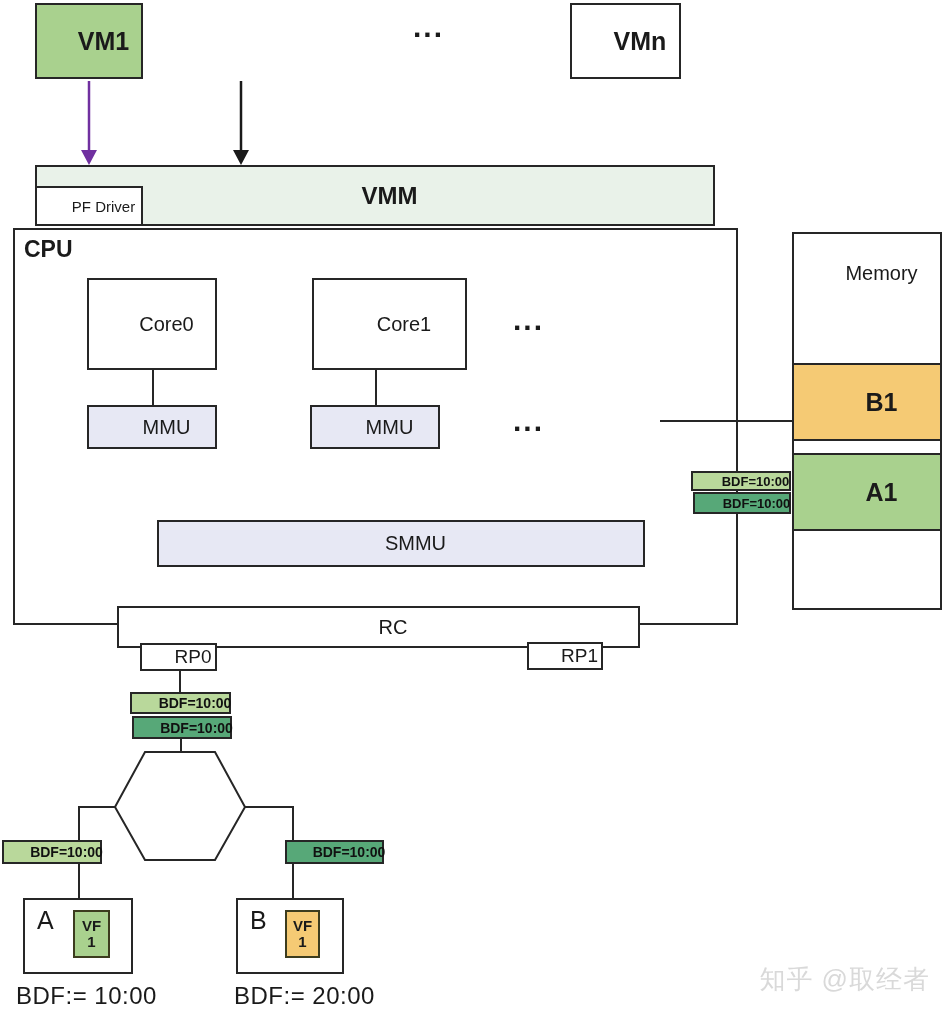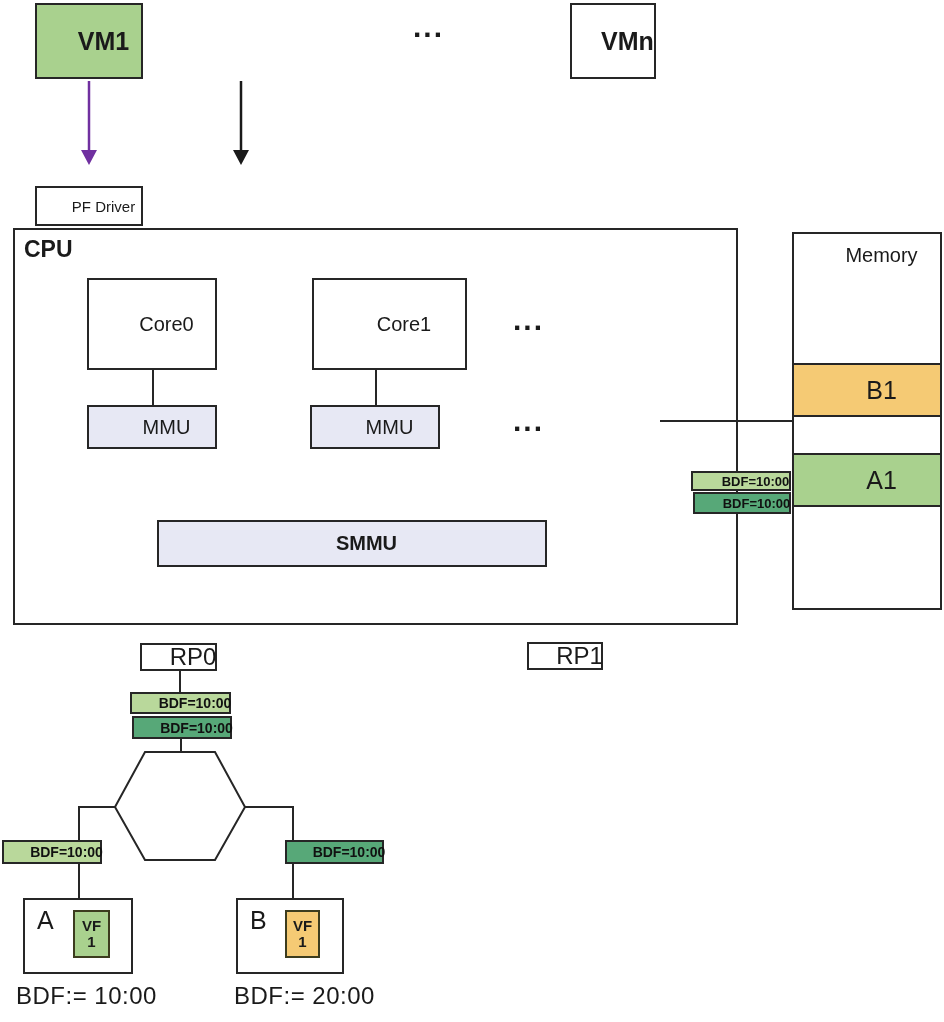--- a/index.html
+++ b/index.html
@@ -17,26 +17,26 @@
   .nofill{background:transparent;}
   .lbl{white-space:nowrap;}
   .vm{width:108px;height:76px;font-size:25px;font-weight:700;}
   .ellipsis{position:absolute;font-size:30px;font-weight:700;letter-spacing:2px;color:#1a1a1a;}
   .vmm{left:35px;top:165px;width:680px;height:61px;background:var(--vmm-bg);font-size:24px;font-weight:700;}
   .pf{left:35px;top:186px;width:108px;height:40px;font-size:15px;}
   .cpu{left:13px;top:228px;width:725px;height:397px;background:transparent;align-items:flex-start;justify-content:flex-start;}
   .cpu-lbl{position:absolute;left:24px;top:236px;font-size:23px;font-weight:700;}
   .core{width:130px;height:92px;font-size:20px;}
   .mmu{width:130px;height:44px;background:var(--mmu-bg);font-size:20px;}
-  .smmu{left:157px;top:520px;width:390px;height:47px;background:var(--mmu-bg);font-size:20px;font-weight:bold;}
+  .smmu{left:157px;top:520px;width:488px;height:47px;background:var(--mmu-bg);font-size:20px;}
   .rc{left:117px;top:606px;width:523px;height:42px;font-size:20px;}
-  .rp{height:28px;font-size:24px;}
+  .rp{height:28px;font-size:19px;}
   .memory{left:792px;top:232px;width:150px;height:378px;align-items:flex-start;}
   .mem-title{margin-top:10px;font-size:20px;}
-  .memseg{left:792px;width:150px;height:54px;font-size:25px;font-weight:400;}
+  .memseg{left:792px;width:150px;height:78px;font-size:25px;font-weight:700;}
   .bdf{font-size:13px;font-weight:700;color:#111;}
   .bdf14{font-size:14px;font-weight:700;color:#111;}
   .dev{width:110px;height:76px;}
   .dev-lbl{position:absolute;left:12px;top:6px;font-size:25px;font-weight:500;}
   .vf{position:absolute;width:33px;height:44px;border:2px solid #3c3c1e;
       display:flex;flex-direction:column;align-items:center;justify-content:center;
       font-size:15px;font-weight:700;line-height:1.05;}
   .bdf-assign{position:absolute;font-size:24px;font-weight:500;letter-spacing:0.5px;}
   .watermark{position:absolute;left:735px;top:962px;width:195px;text-align:right;
       font-size:26px;color:var(--watermark-gray);letter-spacing:1px;}
@@ -75,24 +75,27 @@
     <g>
       <line x1="241" y1="81" x2="241" y2="152" stroke="#1a1a1a" stroke-width="2.5"></line>
       <polygon points="241,165 233,150 249,150" fill="#1a1a1a"></polygon>
     </g>
   </svg>
 
   <div class="box vm" style="left:35px;top:3px;background:var(--green);">
     <span class="lbl">VM1</span>
   </div>
   <div class="ellipsis" style="left:413px;top:10px;">...</div>
-  <div class="box vm" style="left:570px;top:3px;width:86px;">
+  <div class="box vm" style="left:570px;top:3px;width:111px;">
     <span class="lbl">VMn</span>
   </div>
 
+  <div class="box vmm">
+    <span class="lbl">VMM</span>
+  </div>
   <div class="box pf">
     <span class="lbl">PF Driver</span>
   </div>
 
   <div class="box cpu nofill"></div>
   <div class="cpu-lbl">CPU</div>
 
   <div class="box core" style="left:87px;top:278px;">
     <span class="lbl">Core0</span>
   </div>
@@ -106,29 +109,32 @@
   </div>
   <div class="box mmu" style="left:310px;top:405px;">
     <span class="lbl">MMU</span>
   </div>
   <div class="ellipsis" style="left:513px;top:404px;">...</div>
 
   <div class="box smmu">
     <span class="lbl">SMMU</span>
   </div>
 
+  <div class="box rc">
+    <span class="lbl">RC</span>
+  </div>
   <div class="box rp" style="left:140px;top:643px;width:77px;">
     <span class="lbl">RP0</span>
   </div>
   <div class="box rp" style="left:527px;top:642px;width:76px;">
     <span class="lbl">RP1</span>
   </div>
 
   <div class="box memory">
-    <span class="lbl mem-title" style="margin:10px auto 0;">Memory</span>
+    <span class="lbl mem-title" style="margin:28px auto 0;">Memory</span>
   </div>
   <div class="box memseg" style="top:363px;background:var(--light-orange);">
     <span class="lbl">B1</span>
   </div>
   <div class="box memseg" style="top:453px;background:var(--green);">
     <span class="lbl">A1</span>
   </div>
 
   <div class="box bdf" style="left:691px;top:471px;width:100px;height:20px;background:var(--bdf-light-green);">
     <span class="lbl">BDF=10:00</span>
@@ -162,14 +168,15 @@
 
   <div class="box dev" style="left:236px;top:898px;width:108px;">
     <span class="dev-lbl">B</span>
     <div class="vf" style="left:47px;top:10px;width:31px;background:var(--light-orange);">
       <span>VF</span>
       <span>1</span>
     </div>
   </div>
   <div class="bdf-assign" style="left:234px;top:982px;">BDF:= 20:00</div>
 
+  <div class="watermark">知乎 @取经者</div>
 
 </div>
 
 </body></html>

